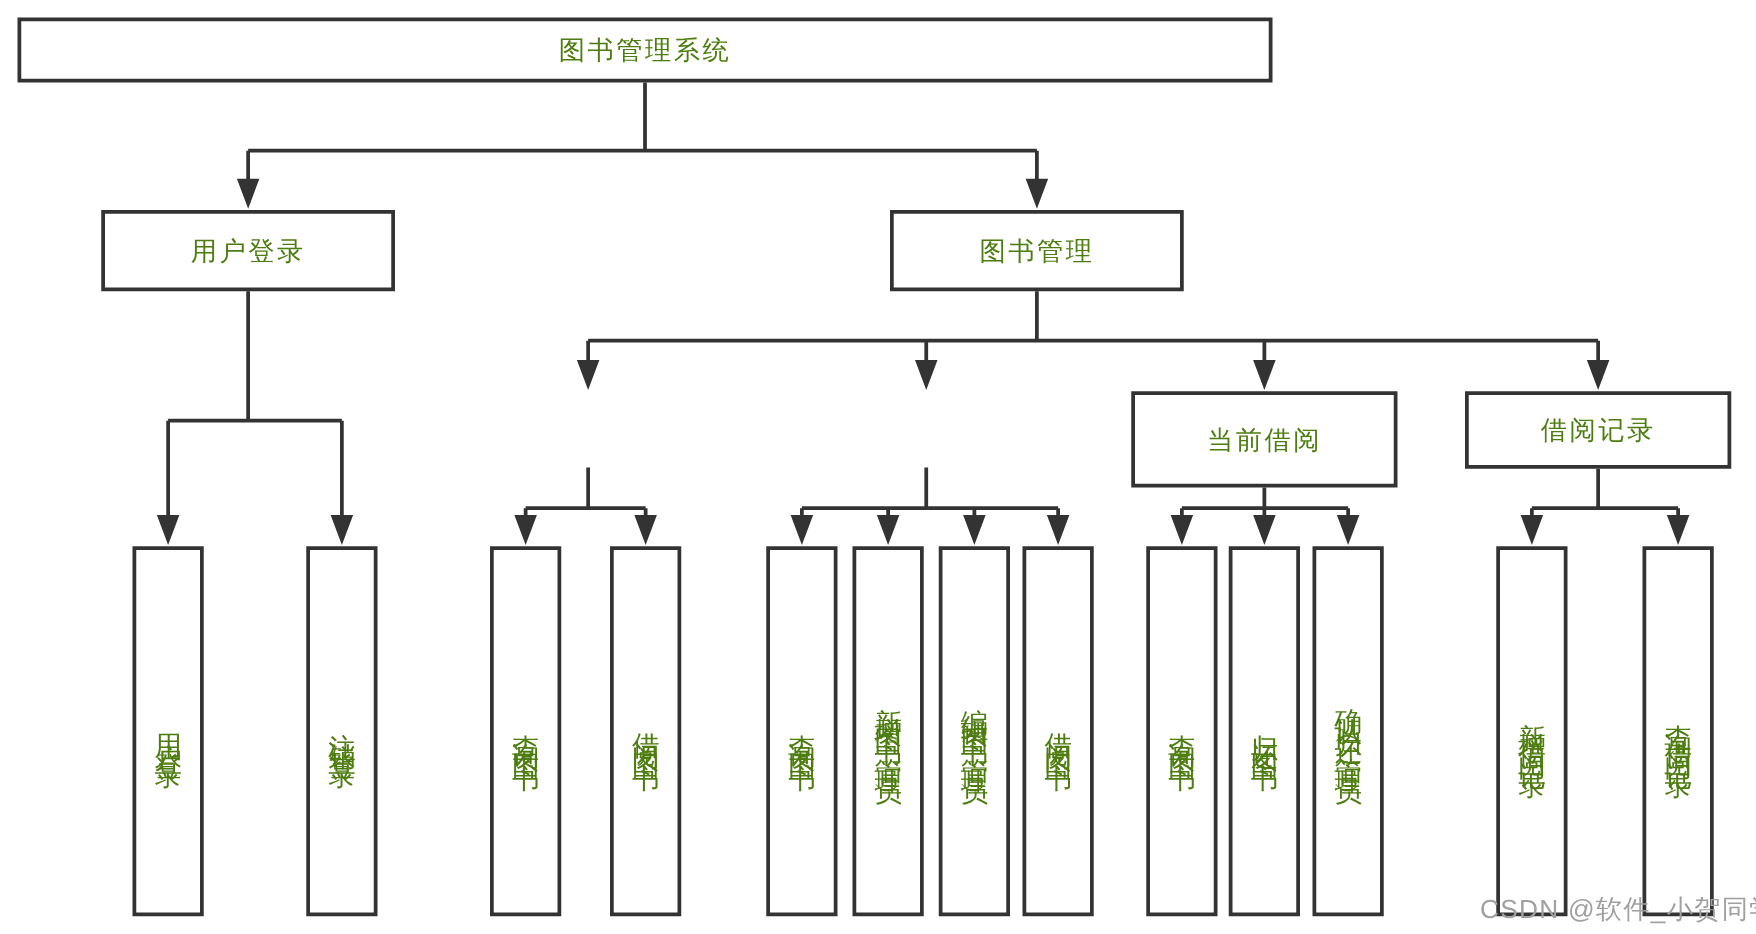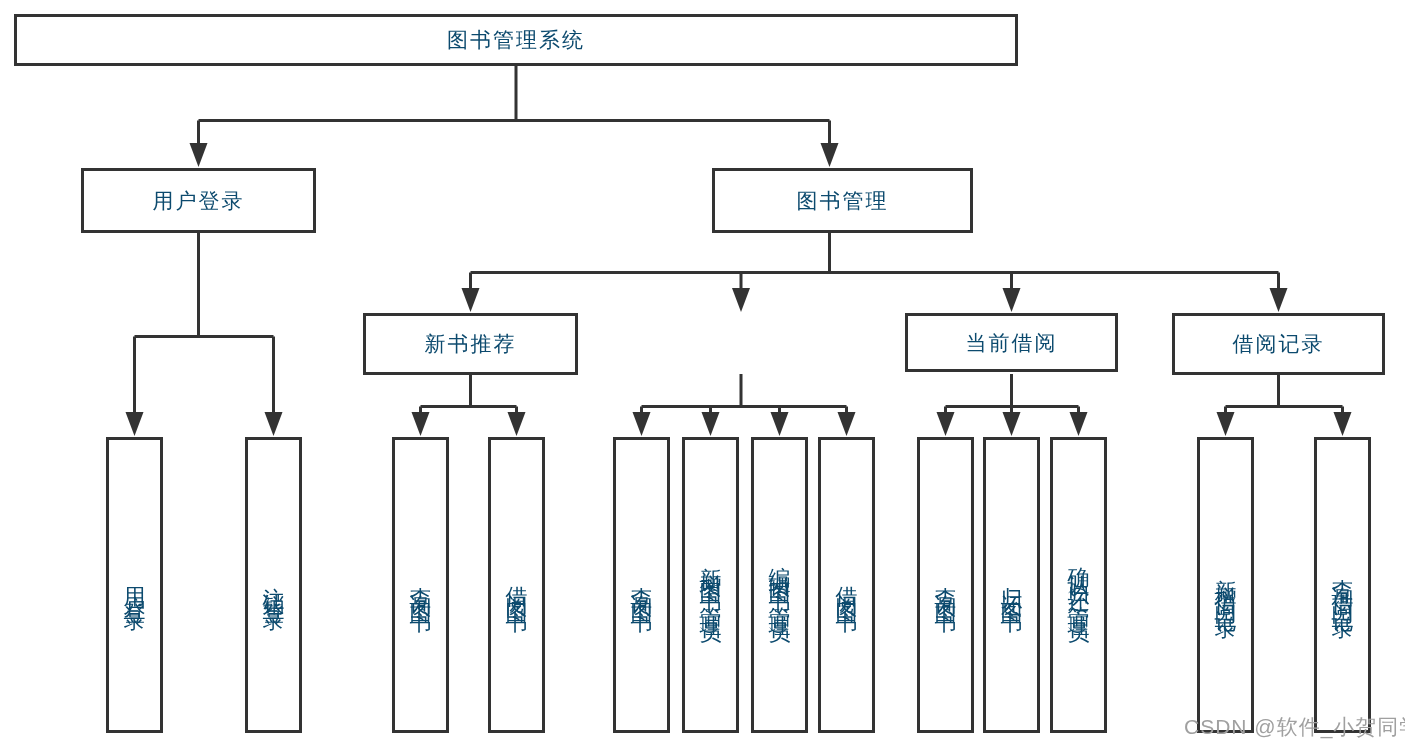--- a/index.html
+++ b/index.html
@@ -6,21 +6,21 @@
   .canvas {
     position:relative; width:1405px; height:747px; background:#ffffff;
     font-family:"Liberation Sans","DejaVu Sans",sans-serif; overflow:hidden;
   }
   .wires { position:absolute; left:0; top:0; width:1405px; height:747px; }
   .wires path { stroke:#333333; stroke-width:3; fill:none; }
   .wires polygon { fill:#333333; stroke:none; }
   .box {
     position:absolute; box-sizing:border-box; border:3px solid #333333;
     background:#ffffff; display:flex; align-items:center; justify-content:center;
-    color:#0c4a6e;
+    color:#4d7c0f;
   }
   .hlabel { font-size:21px; letter-spacing:2px; white-space:nowrap; }
   .vtext {
     writing-mode:vertical-rl; text-orientation:mixed;
     font-size:22px; letter-spacing:8px; line-height:1; white-space:nowrap;
   }
   .watermark {
     position:absolute; left:1184px; top:713px; font-size:21px;
     color:#a0a0a0; letter-spacing:1px; white-space:nowrap;
   }
@@ -73,28 +73,25 @@
     </g>
   </svg>
 
   <div class="box" style="left:14px;top:14px;width:1004px;height:52px">
     <span class="hlabel">图书管理系统</span>
   </div>
 
   <div class="box" style="left:81px;top:168px;width:235px;height:65px">
     <span class="hlabel">用户登录</span>
   </div>
-  <div class="box" style="left:712px;top:168px;width:261px;height:65px">
+  <div class="box" style="left:712px;top:168px;width:235px;height:65px">
     <span class="hlabel">图书管理</span>
   </div>
 
-  <div class="box" style="left:363px;top:313px;width:215px;height:62px">
-    <span class="hlabel">新书推荐</span>
-  </div>
-  <div class="box" style="left:905px;top:313px;width:213px;height:59px">
+  <div class="box" style="left:905px;top:313px;width:213px;height:77px">
     <span class="hlabel">当前借阅</span>
   </div>
   <div class="box" style="left:1172px;top:313px;width:213px;height:62px">
     <span class="hlabel">借阅记录</span>
   </div>
 
   <div class="box" style="left:106px;top:437px;width:57px;height:296px">
     <span class="vtext">用户登录</span>
   </div>
   <div class="box" style="left:245px;top:437px;width:57px;height:296px">

